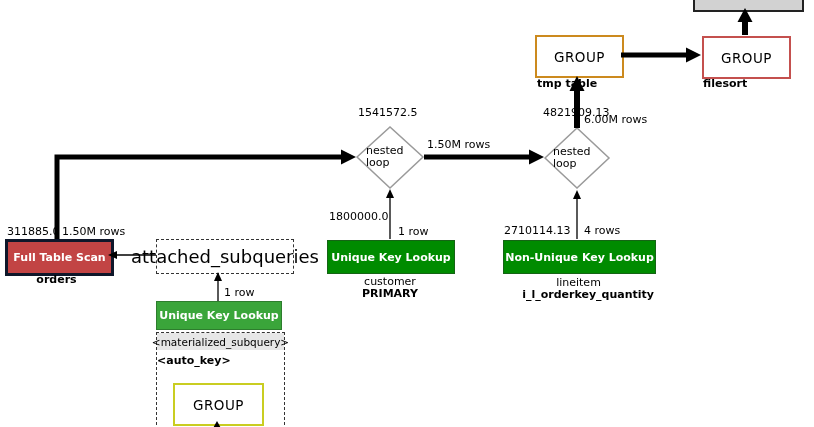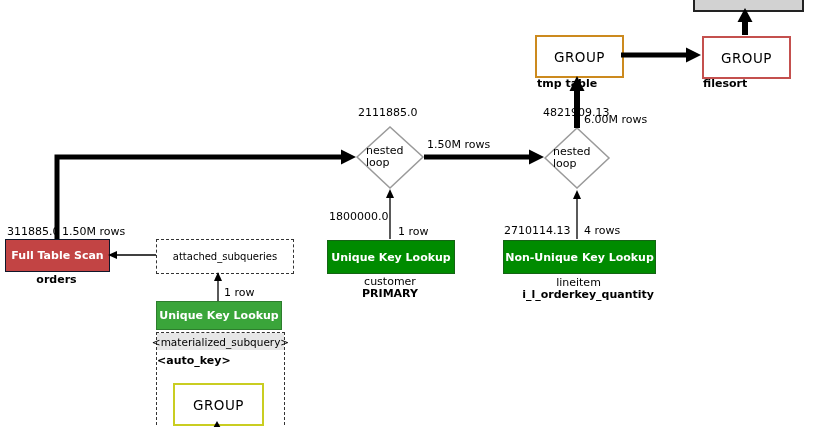--- a/index.html
+++ b/index.html
@@ -7,21 +7,21 @@
     position:relative; width:814px; height:427px; overflow:hidden;
     background:#fff; font-family:"DejaVu Sans", "Liberation Sans", sans-serif;
     font-size:11px; color:#000;
   }
   .lbl { position:absolute; white-space:nowrap; font-size:11px; line-height:1.0; z-index:2; }
   .bold { font-weight:bold; }
   .ctr  { text-align:center; }
   .under { z-index:1; }
 
   .rednode {
-    position:absolute; background:#c24444; border:1px solid #0f172a;
+    position:absolute; background:#c24444; border:3px solid #0f172a;
     color:#fff; font-weight:bold; font-size:11px;
     display:flex; align-items:center; justify-content:center; z-index:2;
   }
   .greennode {
     position:absolute; background:#008b00; border:1px solid #156415;
     color:#fff; font-weight:bold; font-size:11px;
     display:flex; align-items:center; justify-content:center; z-index:2;
   }
   .lightgreennode {
     position:absolute; background:#3aa53a; border:1px solid #2d7d2d;
@@ -29,21 +29,21 @@
     display:flex; align-items:center; justify-content:center; z-index:2;
   }
   .roundnode {
     position:absolute; background:#fff; border-radius:0;
     display:flex; align-items:center; justify-content:center;
     font-size:13.5px; letter-spacing:0.5px; z-index:2;text-align:right;
   }
   .dashednode {
     position:absolute; background:#fff; border:1px dashed #333;
     display:flex; align-items:center; justify-content:center;
-    font-size:10px; z-index:2;
+    font-size:18px; z-index:2;
   }
   .diamond-label {
     position:absolute; width:48px; font-size:11px;
     line-height:12px; z-index:6;
   }
   #arrow-layer { position:absolute; left:0; top:0; z-index:5; pointer-events:none; }
   #result-box {
     position:absolute; left:693px; top:-7px; width:107px; height:15px;
     background:#d2d2d2; border:2px solid #222; z-index:2;
   }
@@ -104,21 +104,21 @@
     <span>GROUP</span>
   </div>
   <div class="lbl bold" style="left:537px; top:78px;">tmp table</div>
 
   <div class="roundnode" style="left:702px; top:36px; width:85px; height:39px; border:2.5px solid #c4504e;">
     <span>GROUP</span>
   </div>
   <div class="lbl bold" style="left:703px; top:78px;">filesort</div>
 
   <div class="diamond-label" style="left:366px; top:145px;">nested loop</div>
-  <div class="lbl" style="left:358px; top:107px;">2111885.0</div>
+  <div class="lbl" style="left:358px; top:107px;">1541572.5</div>
   <div class="lbl" style="left:427px; top:139px;">1.50M rows</div>
 
   <div class="diamond-label" style="left:553px; top:146px;">nested loop</div>
   <div class="lbl under" style="left:543px; top:107px;">4821909.13</div>
   <div class="lbl" style="left:584px; top:114px;">6.00M rows</div>
 
   <div class="rednode" style="left:5px; top:239px; width:103px; height:31px;">
     <span>Full Table Scan</span>
   </div>
   <div class="lbl under" style="left:7px; top:226px;">311885.0</div>

